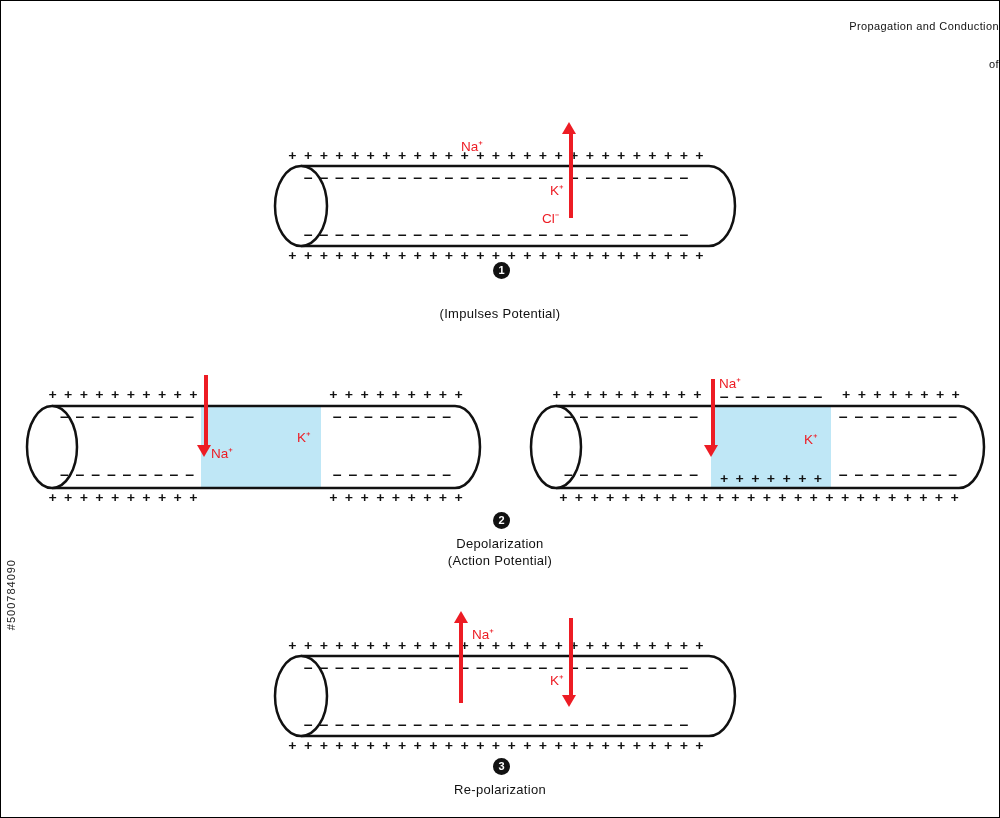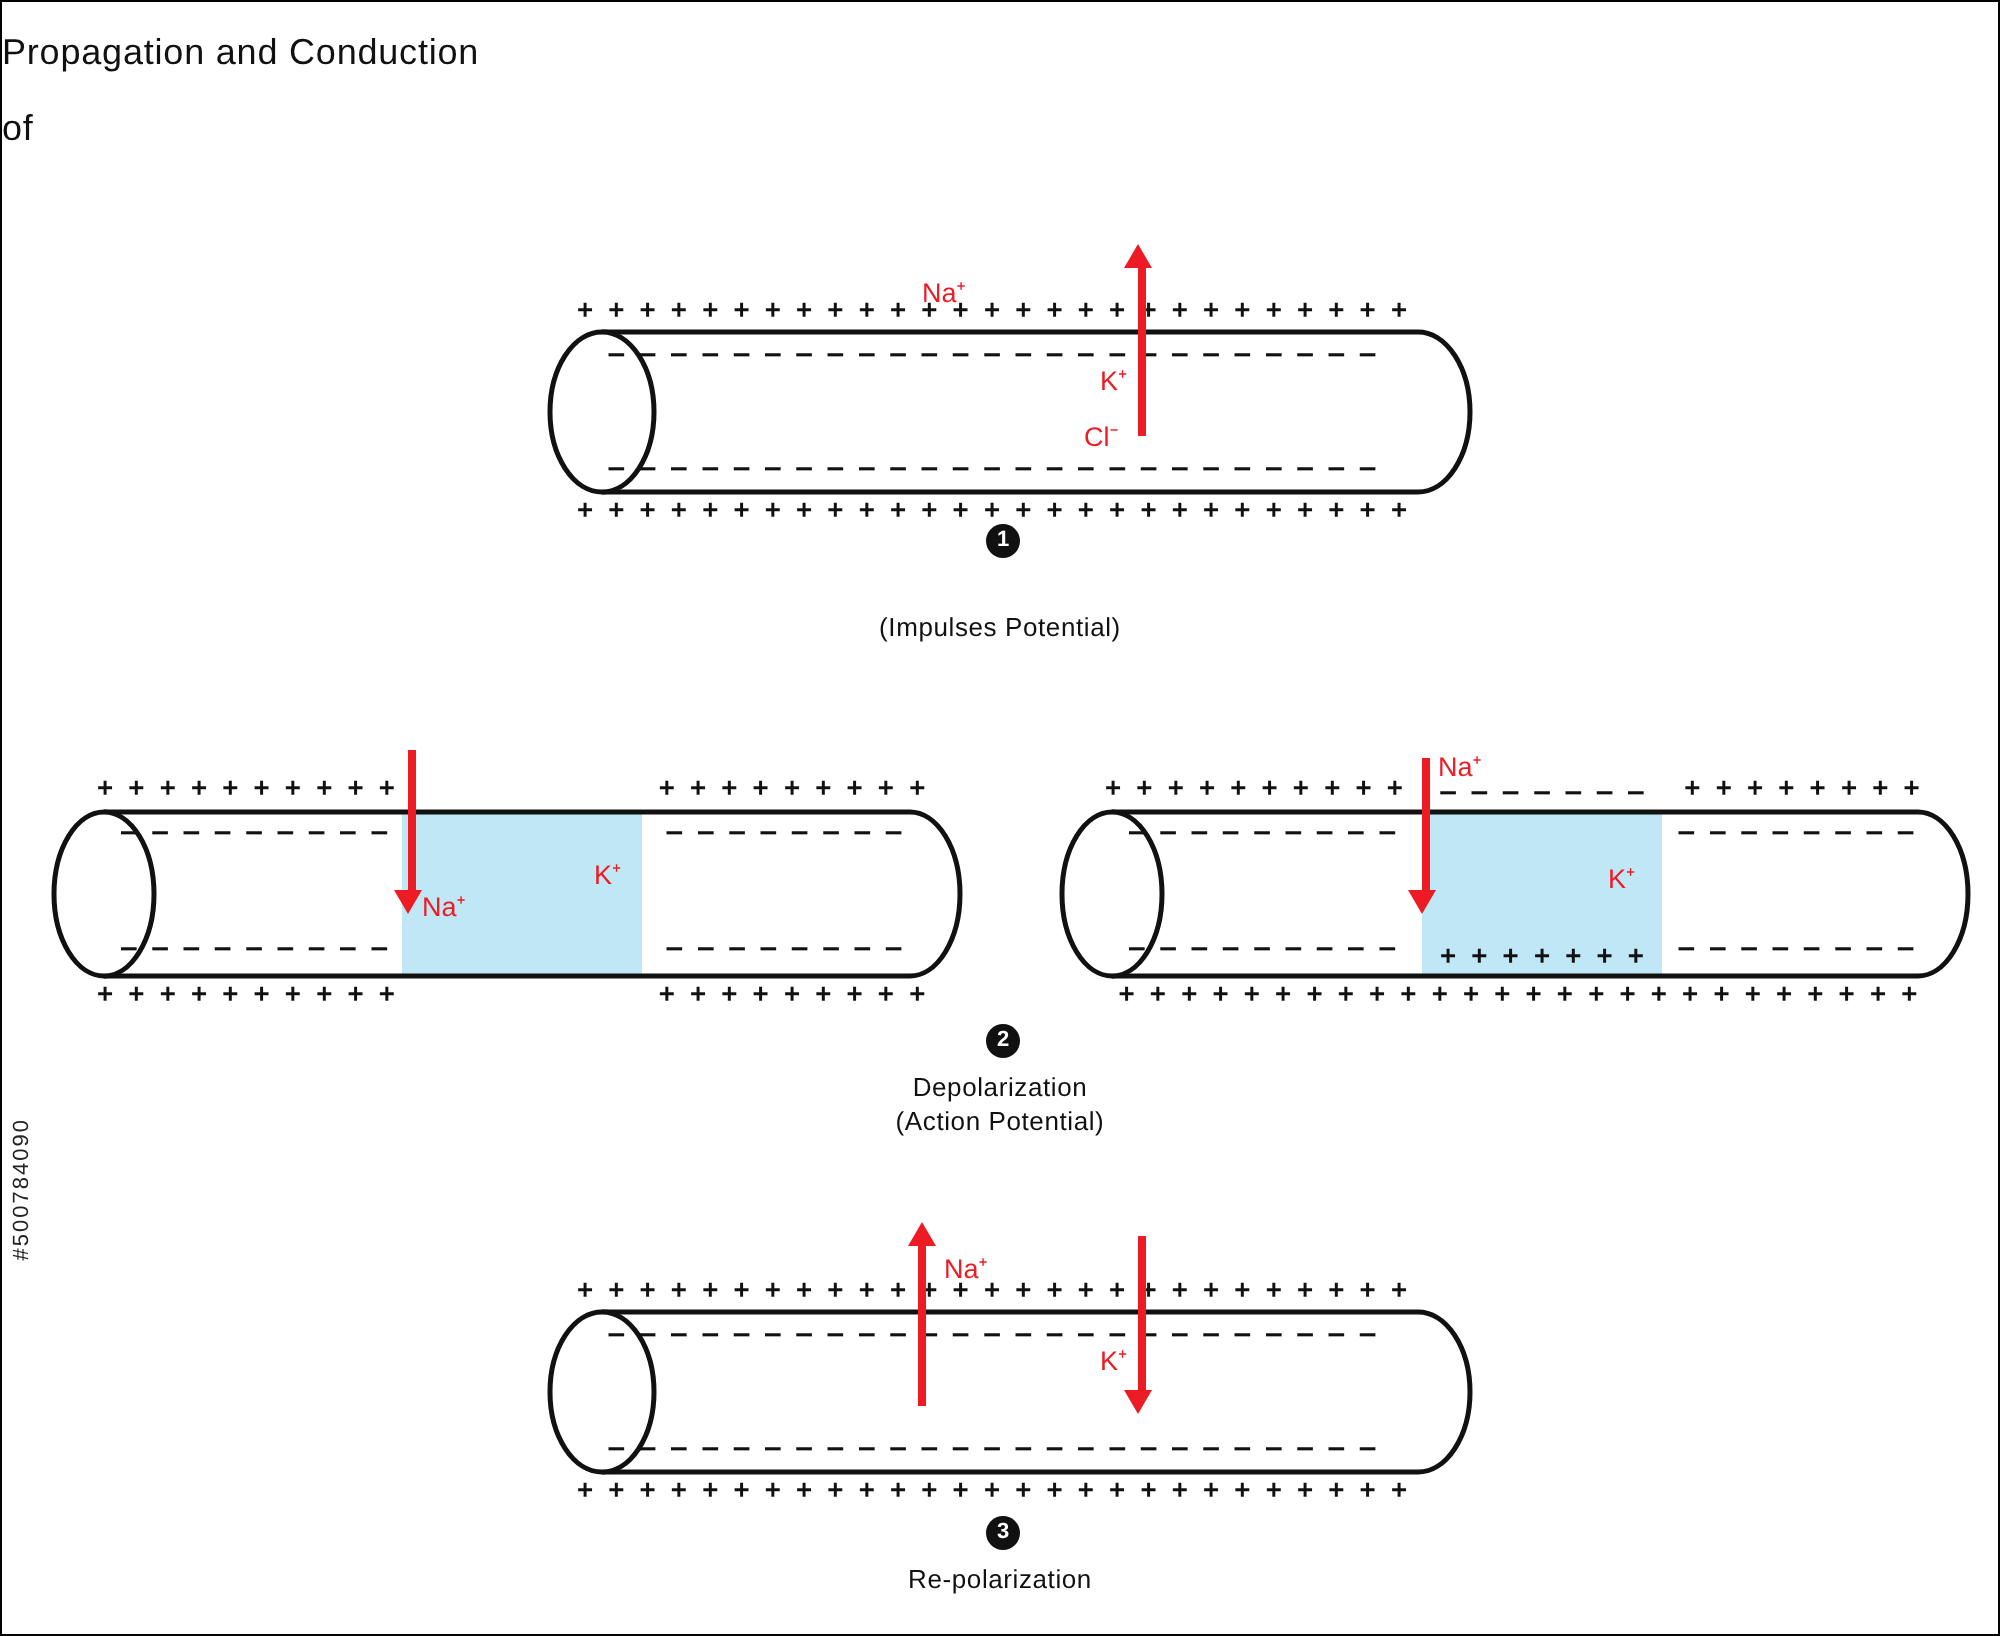--- a/index.html
+++ b/index.html
@@ -2,22 +2,22 @@
 <html><head>
 <meta charset="utf-8">
 <style>
   html,body { margin:0; padding:0; background:#fff; }
   #canvas {
     position:relative; width:1000px; height:818px; background:#ffffff;
     border:1px solid #000; box-sizing:border-box; overflow:hidden;
     font-family:"Liberation Sans", sans-serif; color:#111;
   }
   .title-line {
-    position:absolute; left:0; width:100%; text-align:left;
-    font-size:18px; line-height:22px; letter-spacing:0.4px; color:#111;
+    position:absolute; left:0; width:100%; text-align:right;
+    font-size:11px; line-height:22px; letter-spacing:0.4px; color:#111;
   }
   .stage-label {
     position:absolute; left:0; width:100%; text-align:center;
     font-size:13px; line-height:16px; letter-spacing:0.3px; color:#111;
   }
   .badge {
     position:absolute; width:17px; height:17px; border-radius:50%;
     background:#111; color:#fff; text-align:center;
     font:bold 11px/17px "Liberation Sans", sans-serif; z-index:6;
   }

